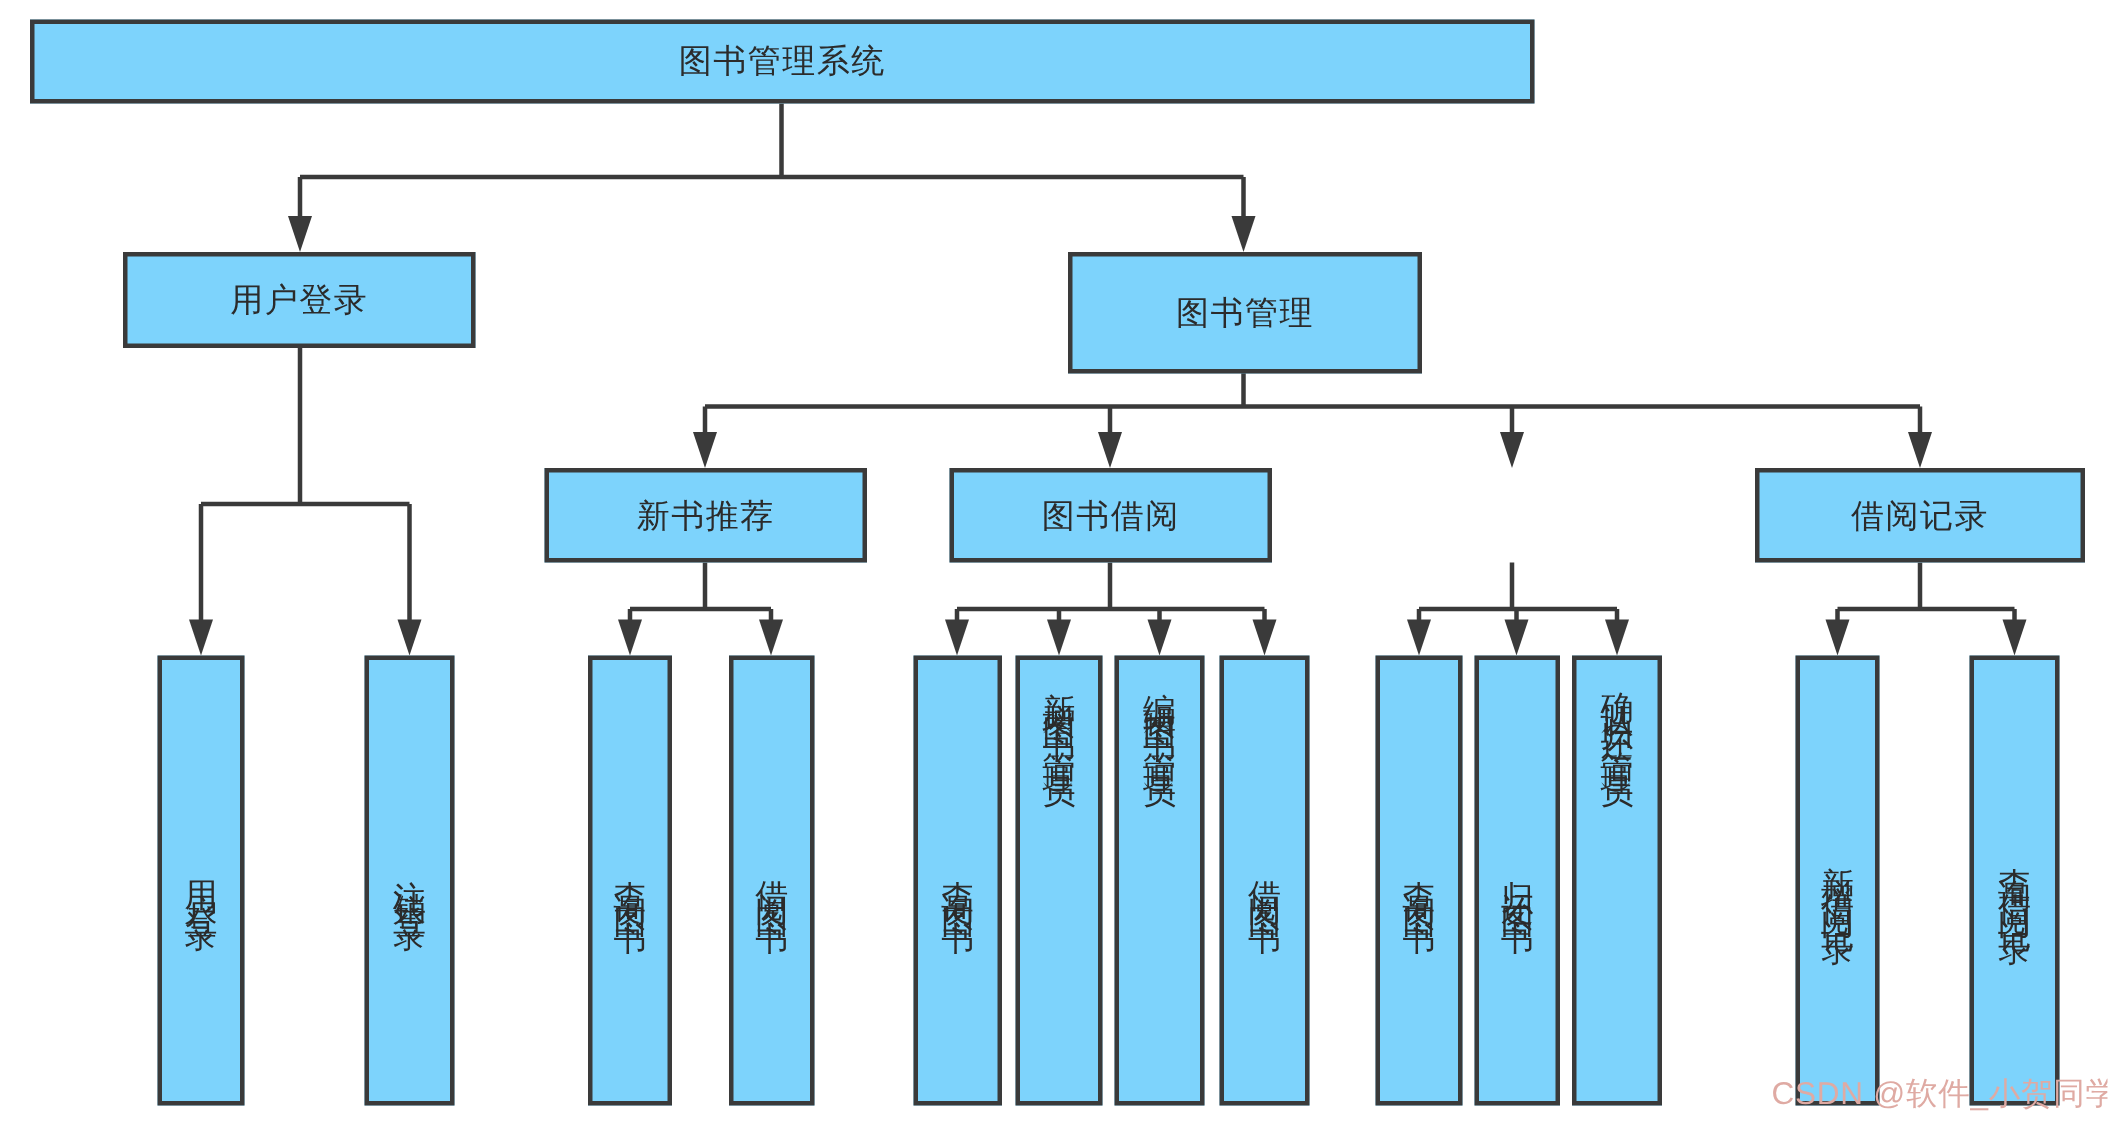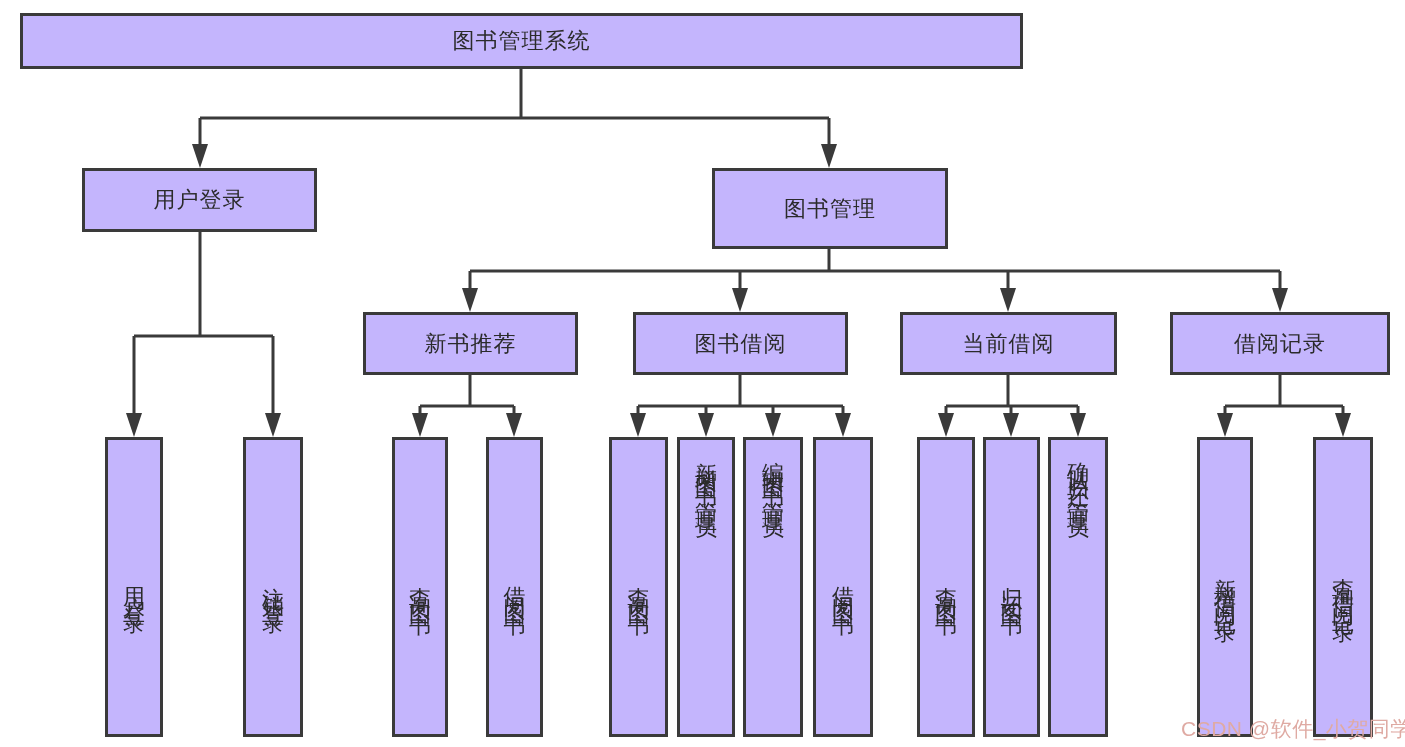--- a/index.html
+++ b/index.html
@@ -30,21 +30,21 @@
     stroke-width: 3;
     fill: none;
   }
   .connectors .ah {
     fill: var(--line);
     stroke: none;
   }
   .box {
     position: absolute;
     border: 3px solid var(--line);
-    background: #c4b5fd;
+    background: #7dd3fc;
     color: var(--text);
     display: flex;
     align-items: center;
     justify-content: center;
     font-size: 22px;
     line-height: 1;
   }
   .box.h span {
     white-space: nowrap;
     letter-spacing: 1px;
@@ -134,23 +134,20 @@
   <div class="box h" style="left:712px; top:168px; width:236px; height:81px;">
     <span>图书管理</span>
   </div>
 
   <div class="box h" style="left:363px; top:312px; width:215px; height:63px;">
     <span>新书推荐</span>
   </div>
   <div class="box h" style="left:633px; top:312px; width:215px; height:63px;">
     <span>图书借阅</span>
   </div>
-  <div class="box h" style="left:900px; top:312px; width:217px; height:63px;">
-    <span>当前借阅</span>
-  </div>
   <div class="box h" style="left:1170px; top:312px; width:220px; height:63px;">
     <span>借阅记录</span>
   </div>
 
   <div class="box v" style="left:105px; top:437px; width:58px; height:300px;">
     <span>用户登录</span>
   </div>
   <div class="box v" style="left:243px; top:437px; width:60px; height:300px;">
     <span>注销登录</span>
   </div>

